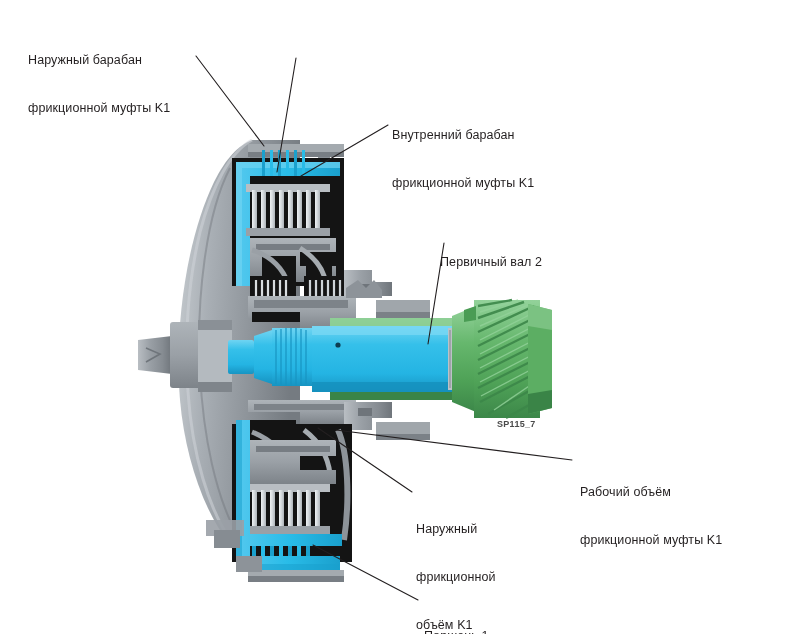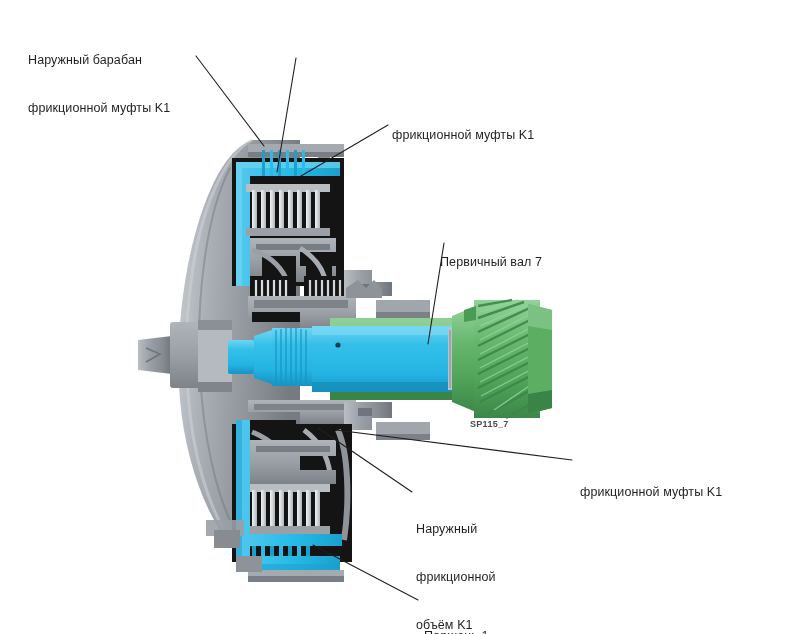--- a/index.html
+++ b/index.html
@@ -360,36 +360,38 @@
     </g>
   </svg>
 
   <div class="lbl" style="left:28px;top:20px;">
     <div>Наружный барабан</div>
     <div>фрикционной муфты K1</div>
   </div>
 
 
   <div class="lbl" style="left:392px;top:95px;">
+    <div>Внутренний барабан</div>
     <div>фрикционной муфты K1</div>
   </div>
 
   <div class="lbl" style="left:440px;top:222px;">
-    <div>Первичный вал 7</div>
+    <div>Первичный вал 2</div>
   </div>
 
   <div class="lbl" style="left:580px;top:452px;">
+    <div>Рабочий объём</div>
     <div>фрикционной муфты K1</div>
   </div>
 
   <div class="lbl" style="left:416px;top:489px;">
     <div>Наружный</div>
     <div>фрикционной</div>
     <div>объём K1</div>
   </div>
 
   <div class="lbl" style="left:424px;top:596px;">
     <div>Поршень 1</div>
   </div>
 
-  <div class="wm" style="left:470px;top:419px;">SP115_7</div>
+  <div class="wm" style="left:497px;top:419px;">SP115_7</div>
 
 </div>
 
 </body></html>

